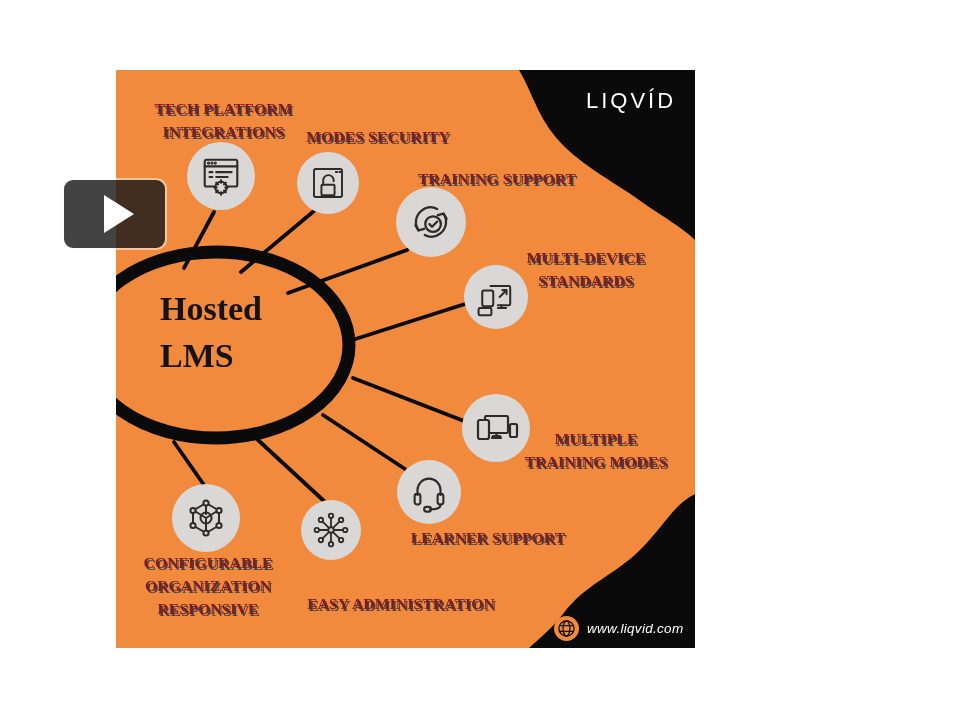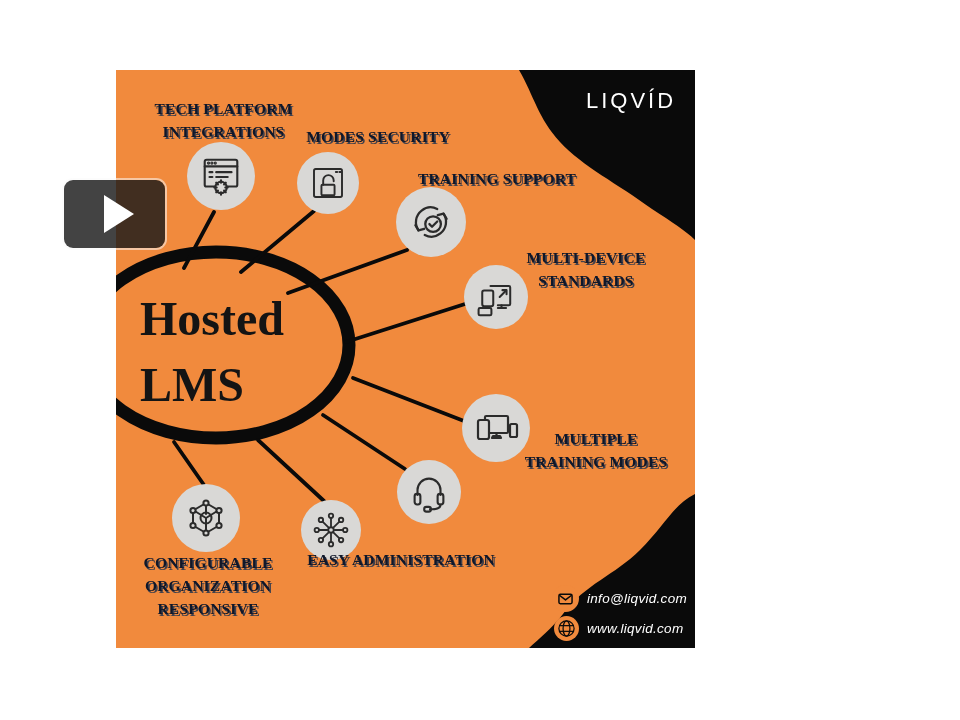--- a/index.html
+++ b/index.html
@@ -8,35 +8,35 @@
     font-family:"Liberation Sans","DejaVu Sans",sans-serif;overflow:hidden;
   }
   
   .slide{
     position:absolute;left:116px;top:70px;width:579px;height:578px;
     background:#F18A3D;overflow:hidden;
   }
   .slide svg.bg{position:absolute;left:0;top:0;}
   
   .center-title{
-    position:absolute;left:24px;top:216px;width:260px;
+    position:absolute;left:44px;top:216px;width:260px;
     font-family:"Liberation Serif","DejaVu Serif",serif;font-weight:700;
-    font-size:48px;line-height:1.38;color:#141414;white-space:pre-line;
+    font-size:34px;line-height:1.38;color:#141414;white-space:pre-line;
   }
   
   .logo{
     position:absolute;left:452px;top:18px;width:126px;text-align:center;
     color:#ffffff;font-weight:400;font-size:22px;letter-spacing:3px;
   }
   
   .feature-label{
     position:absolute;text-align:center;white-space:pre-line;
     font-family:"Liberation Serif","DejaVu Serif",serif;font-weight:700;
     font-size:15.5px;line-height:1.48;letter-spacing:.2px;
-    color:#0f172a;text-shadow:1.6px 1.6px 0 #41414C;
+    color:#7f1d1d;text-shadow:1.6px 1.6px 0 #41414C;
   }
   
   .icon-circle{
     position:absolute;border-radius:50%;background:#D9D8D6;
     display:flex;align-items:center;justify-content:center;
   }
   .icon-circle svg{display:block;}
   
   .contact-row{
     position:absolute;display:flex;align-items:center;gap:8px;
@@ -215,34 +215,26 @@
   </div>
 
   <div class="feature-label" style="left:10px;top:28px;width:195px">TECH PLATFORM
 INTEGRATIONS</div>
   <div class="feature-label" style="left:162px;top:56px;width:200px">MODES SECURITY</div>
   <div class="feature-label" style="left:281px;top:98px;width:200px">TRAINING SUPPORT</div>
   <div class="feature-label" style="left:394px;top:177px;width:152px">MULTI-DEVICE
 STANDARDS</div>
   <div class="feature-label" style="left:385px;top:358px;width:190px">MULTIPLE
 TRAINING MODES</div>
-  <div class="feature-label" style="left:185px;top:479px;width:200px">EASY ADMINISTRATION</div>
+  <div class="feature-label" style="left:272px;top:457px;width:200px">LEARNER SUPPORT</div>
+  <div class="feature-label" style="left:185px;top:523px;width:200px">EASY ADMINISTRATION</div>
   <div class="feature-label" style="left:2px;top:482px;width:180px">CONFIGURABLE
 ORGANIZATION
 RESPONSIVE</div>
 
-  <div class="contact-row" style="left:436px;top:515px">
-    <span class="badge" style="width:27px;height:27px">
-      <svg width="15" height="12" viewBox="0 0 16 12" fill="none" stroke="#0a0a0a" stroke-width="1.6" stroke-linejoin="round">
-        <rect x="1" y="1" width="14" height="10" rx="1.5"></rect>
-        <path d="M1.5,2 L8,7 L14.5,2"></path>
-      </svg>
-    </span>
-    <span>info@liqvid.com</span>
-  </div>
   <div class="contact-row" style="left:438px;top:546px">
     <span class="badge" style="width:25px;height:25px">
       <svg width="19" height="19" viewBox="0 0 20 20" fill="none" stroke="#0a0a0a" stroke-width="1.3">
         <circle cx="10" cy="10" r="8"></circle>
         <ellipse cx="10" cy="10" rx="3.6" ry="8"></ellipse>
         <line x1="2.3" y1="7" x2="17.7" y2="7"></line>
         <line x1="2.3" y1="13" x2="17.7" y2="13"></line>
       </svg>
     </span>
     <span>www.liqvid.com</span>

